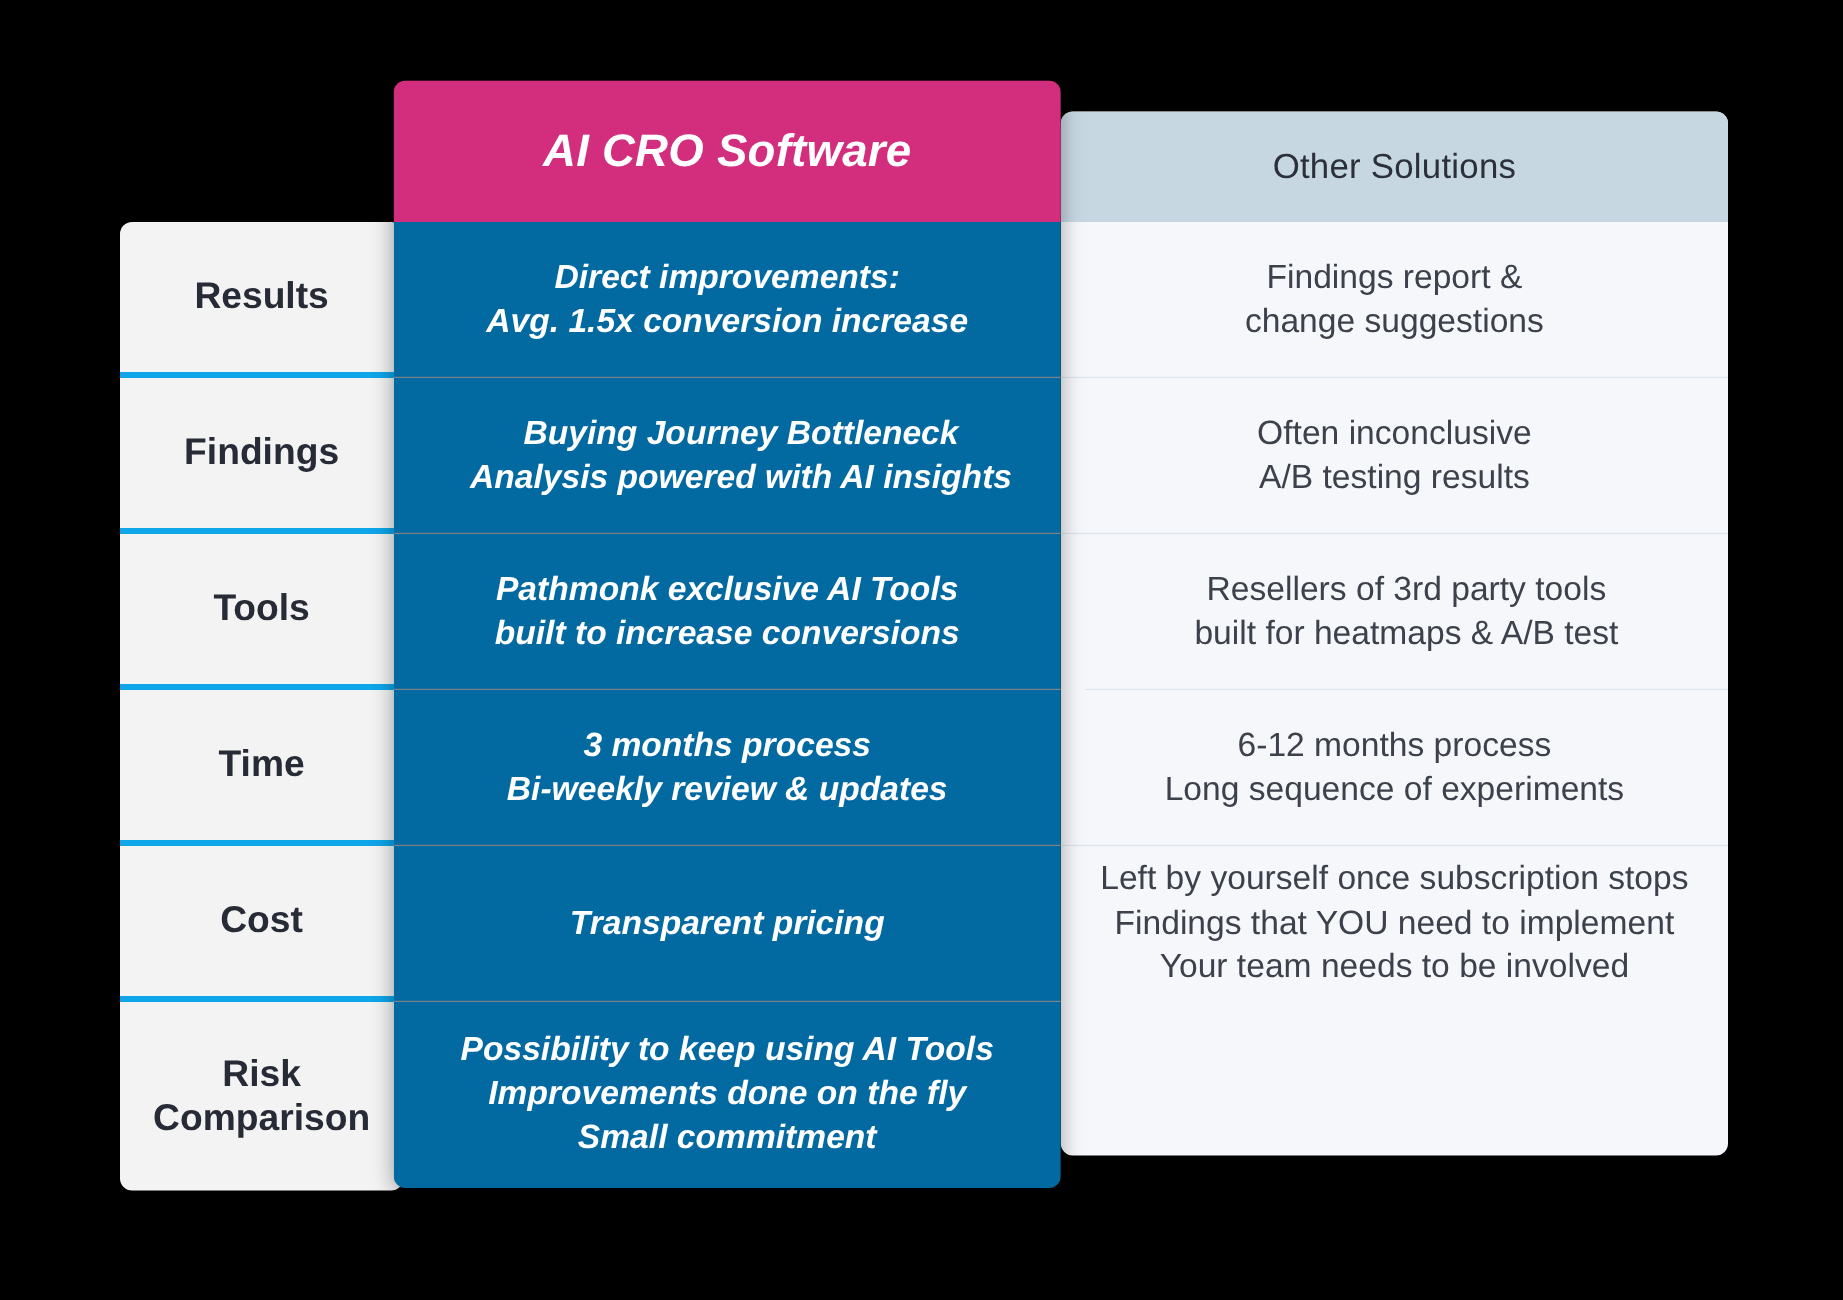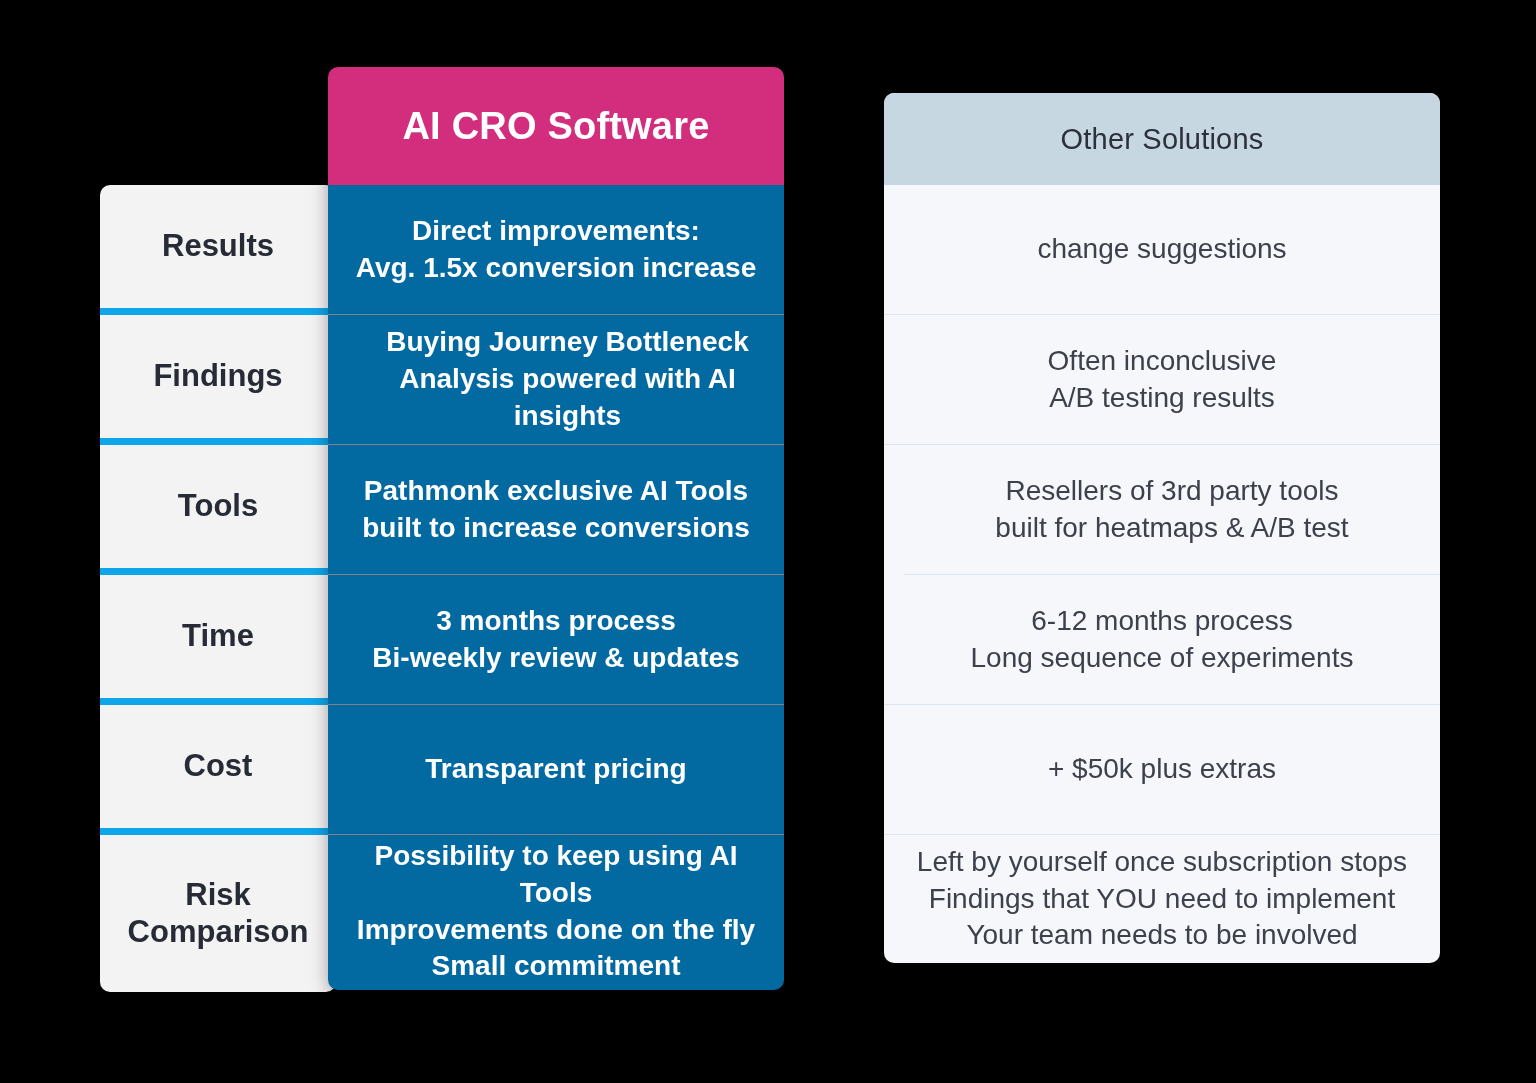--- a/index.html
+++ b/index.html
@@ -39,21 +39,21 @@
   .label-cell {
     flex: 0 0 auto;
     display: flex;
     align-items: center;
     justify-content: center;
     text-align: center;
     color: #272B36;
     font-weight: bold;
     font-size: 31px;
     line-height: 1.18;
-    border-bottom: 7px solid #0ea5e9;
+    border-bottom: 5px solid #0ea5e9;
     box-sizing: border-box;
     padding: 0 8px;
   }
   .label-cell:last-child { border-bottom: none; }
 
   
   #other-column {
     position: absolute;
     left: 884px;
     top: 93px;
@@ -91,28 +91,29 @@
     box-sizing: border-box;
     padding: 0 10px;
   }
   .other-cell:last-child { border-bottom: none; justify-content: center; }
 
   
   #cro-column {
     position: absolute;
     left: 328px;
     top: 67px;
-    width: 456px;
+    width: 556px;
     height: 923px;
     border-radius: 10px;
     box-shadow: 0 4px 18px rgba(0,0,0,0.35);
     overflow: hidden;
     z-index: 3;
     display: flex;
     flex-direction: column;
+    font-style: italic;
   }
   #cro-header {
     flex: 0 0 118px;
     background: #D32D7E;
     display: flex;
     align-items: center;
     justify-content: center;
     color: #FFFFFF;
     font-size: 38px;
     font-weight: bold;
@@ -178,44 +179,40 @@
           <span class="cell-line">Risk</span>
           <span class="cell-line">Comparison</span>
         </div>
       </div>
     </div>
 
   <div id="other-column">
     <div id="other-header">Other Solutions</div>
   <div class="other-cell" style="height: 130px;">
         <div>
+          <span class="cell-line">Findings report &amp;</span>
           <span class="cell-line">change suggestions</span>
         </div>
       </div>
       <div class="other-cell" style="height: 130px;">
         <div>
           <span class="cell-line">Often inconclusive</span>
           <span class="cell-line">A/B testing results</span>
         </div>
       </div>
       <div class="other-cell" style="height: 130px; margin-left: 20px;">
         <div>
           <span class="cell-line">Resellers of 3rd party tools</span>
           <span class="cell-line">built for heatmaps &amp; A/B test</span>
         </div>
       </div>
       <div class="other-cell" style="height: 130px;">
         <div>
           <span class="cell-line">6-12 months process</span>
           <span class="cell-line">Long sequence of experiments</span>
-        </div>
-      </div>
-      <div class="other-cell" style="height: 130px;">
-        <div>
-          <span class="cell-line">+ $50k plus extras</span>
         </div>
       </div>
       <div class="other-cell" style="height: 128px;">
         <div>
           <span class="cell-line">Left by yourself once subscription stops</span>
           <span class="cell-line">Findings that YOU need to implement</span>
           <span class="cell-line">Your team needs to be involved</span>
         </div>
       </div>
     </div>

